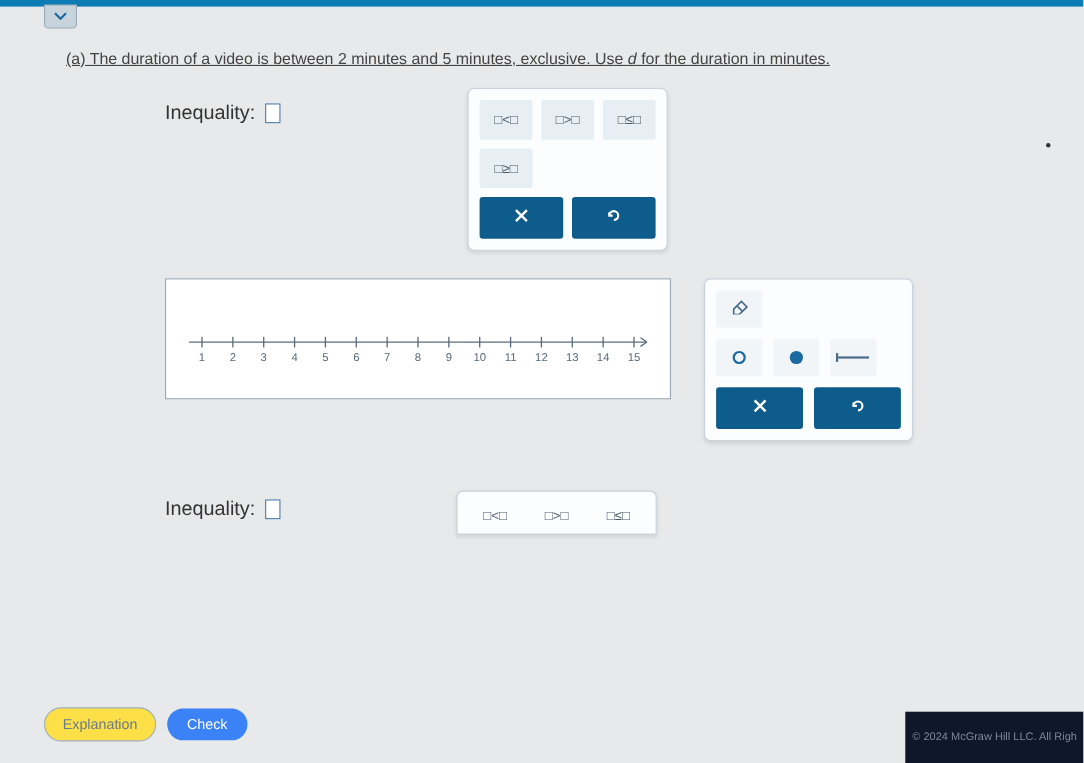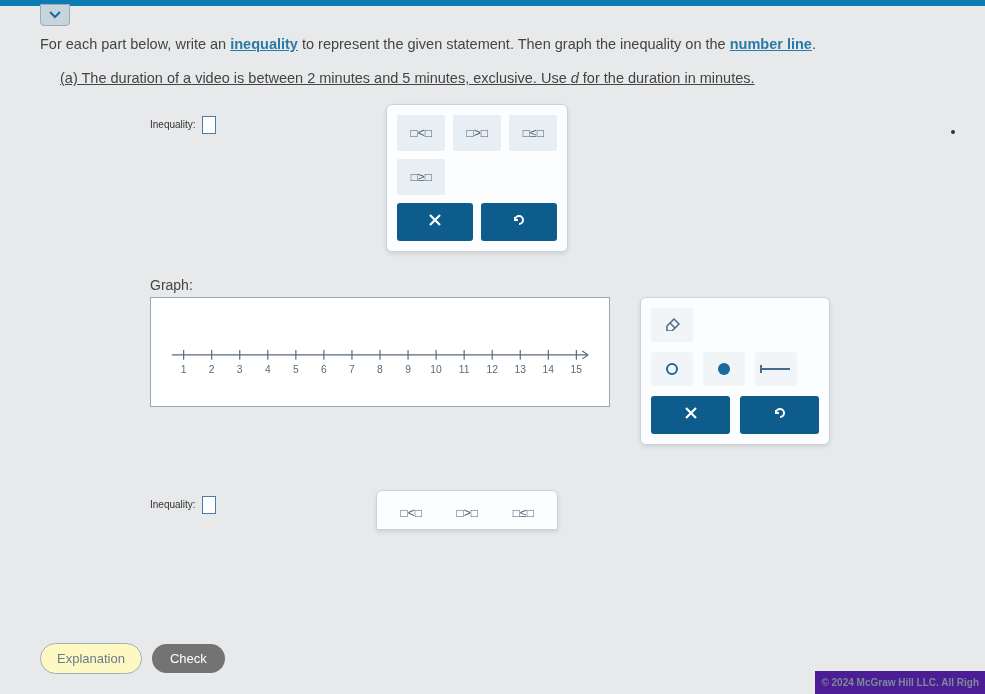--- a/index.html
+++ b/index.html
@@ -40,21 +40,21 @@
   .link { color: #2a7aa8; text-decoration: underline; font-weight: bold; }
   .part-label { margin: 10px 0 18px 20px; text-decoration: underline; }
   .italic { font-style: italic; }
   .row-inequality {
     display: flex;
     align-items: flex-start;
     margin-left: 110px;
     gap: 170px;
     margin-bottom: 25px;
   }
-  .ineq-label { padding-top: 12px; font-size: 10px; color: #333; text-align: right; }
+  .ineq-label { padding-top: 12px; font-size: 18px; color: #333; text-align: right; }
   .small-input {
     display: inline-block;
     width: 14px; height: 18px;
     border: 1px solid #4a7aa8;
     background: #fff;
     vertical-align: middle;
     margin-left: 4px;
   }
   .tool-panel {
     background: #fcfdff;
@@ -175,42 +175,41 @@
     height: 44px;
     padding: 0 40px;
     display: flex;
     align-items: center;
     gap: 10px;
   }
   .btn-outline {
     padding: 7px 16px;
     border: 1px solid #a0b0bc;
     border-radius: 18px;
-    background: #fef9c3;
+    background: #fde047;
     color: #6a7a88;
     font-size: 13px;
     cursor: pointer;
   }
   .btn-primary {
     padding: 7px 18px;
     border-radius: 18px;
-    background: #737373;
+    background: #3b82f6;
     color: #fff;
     font-size: 13px;
     cursor: pointer;
     border: none;
   }
   .copyright {
     position: absolute;
     bottom: 0; right: 0;
     font-size: 10px;
     color: #7a8a98;
-    background: #4c1d95;
-    padding: 6px 6px;
-    font-weight: bold;
+    background: #0f172a;
+    padding: 18px 6px;
   }
   .dot-mark {
     position: absolute;
     right: 30px;
     top: 130px;
     width: 4px; height: 4px;
     background: #333;
     border-radius: 50%;
   }
 </style>
@@ -221,23 +220,20 @@
 <div class="collapse-tab">
   <span>
     <svg width="14" height="10" viewBox="0 0 14 10">
         <path d="M2 2 L7 7 L12 2" stroke="#1a6aa0" stroke-width="2" fill="none"></path>
       </svg>
   </span>
 </div>
 
 <div class="content">
 
-  <div class="intro">
-    <span>For each part below, write an </span><span class="link">inequality</span><span> to represent the given statement. Then graph the inequality on the </span><span class="link">number line</span><span>.</span>
-  </div>
 
   <div class="part-label">
     <span>(a) The duration of a video is between 2 minutes and 5 minutes, exclusive. Use </span><span class="italic">d</span><span> for the duration in minutes.</span>
   </div>
 
   <div class="row-inequality">
     <div class="ineq-label">
       <span>Inequality:</span>
       <span class="small-input"></span>
     </div>
@@ -265,21 +261,20 @@
                 <path d="M4 8 A4 4 0 1 1 8 12" stroke="#fff" stroke-width="2" fill="none"></path>
                 <path d="M4 5 L4 8 L7 8" stroke="#fff" stroke-width="2" fill="none"></path>
               </svg>
           </span>
         </div>
       </div>
     </div>
   </div>
 
   <div class="graph-section">
-    <div class="graph-label">Graph:</div>
     <div class="graph-row">
       <div class="numberline-box">
         <svg class="nl-svg" viewBox="0 0 460 110">
           <line x1="18" y1="58" x2="442" y2="58"></line>
           <path d="M442 58 L436 54 M442 58 L436 62" stroke="#5a6a7a" stroke-width="1.2"></path>
           <g id="ticks">
               <line x1="30" x2="30" y1="53" y2="63"></line>
               <text x="30" y="76">1</text>
               <line x1="58.57142857142857" x2="58.57142857142857" y1="53" y2="63"></line>
               <text x="58.57142857142857" y="76">2</text>

